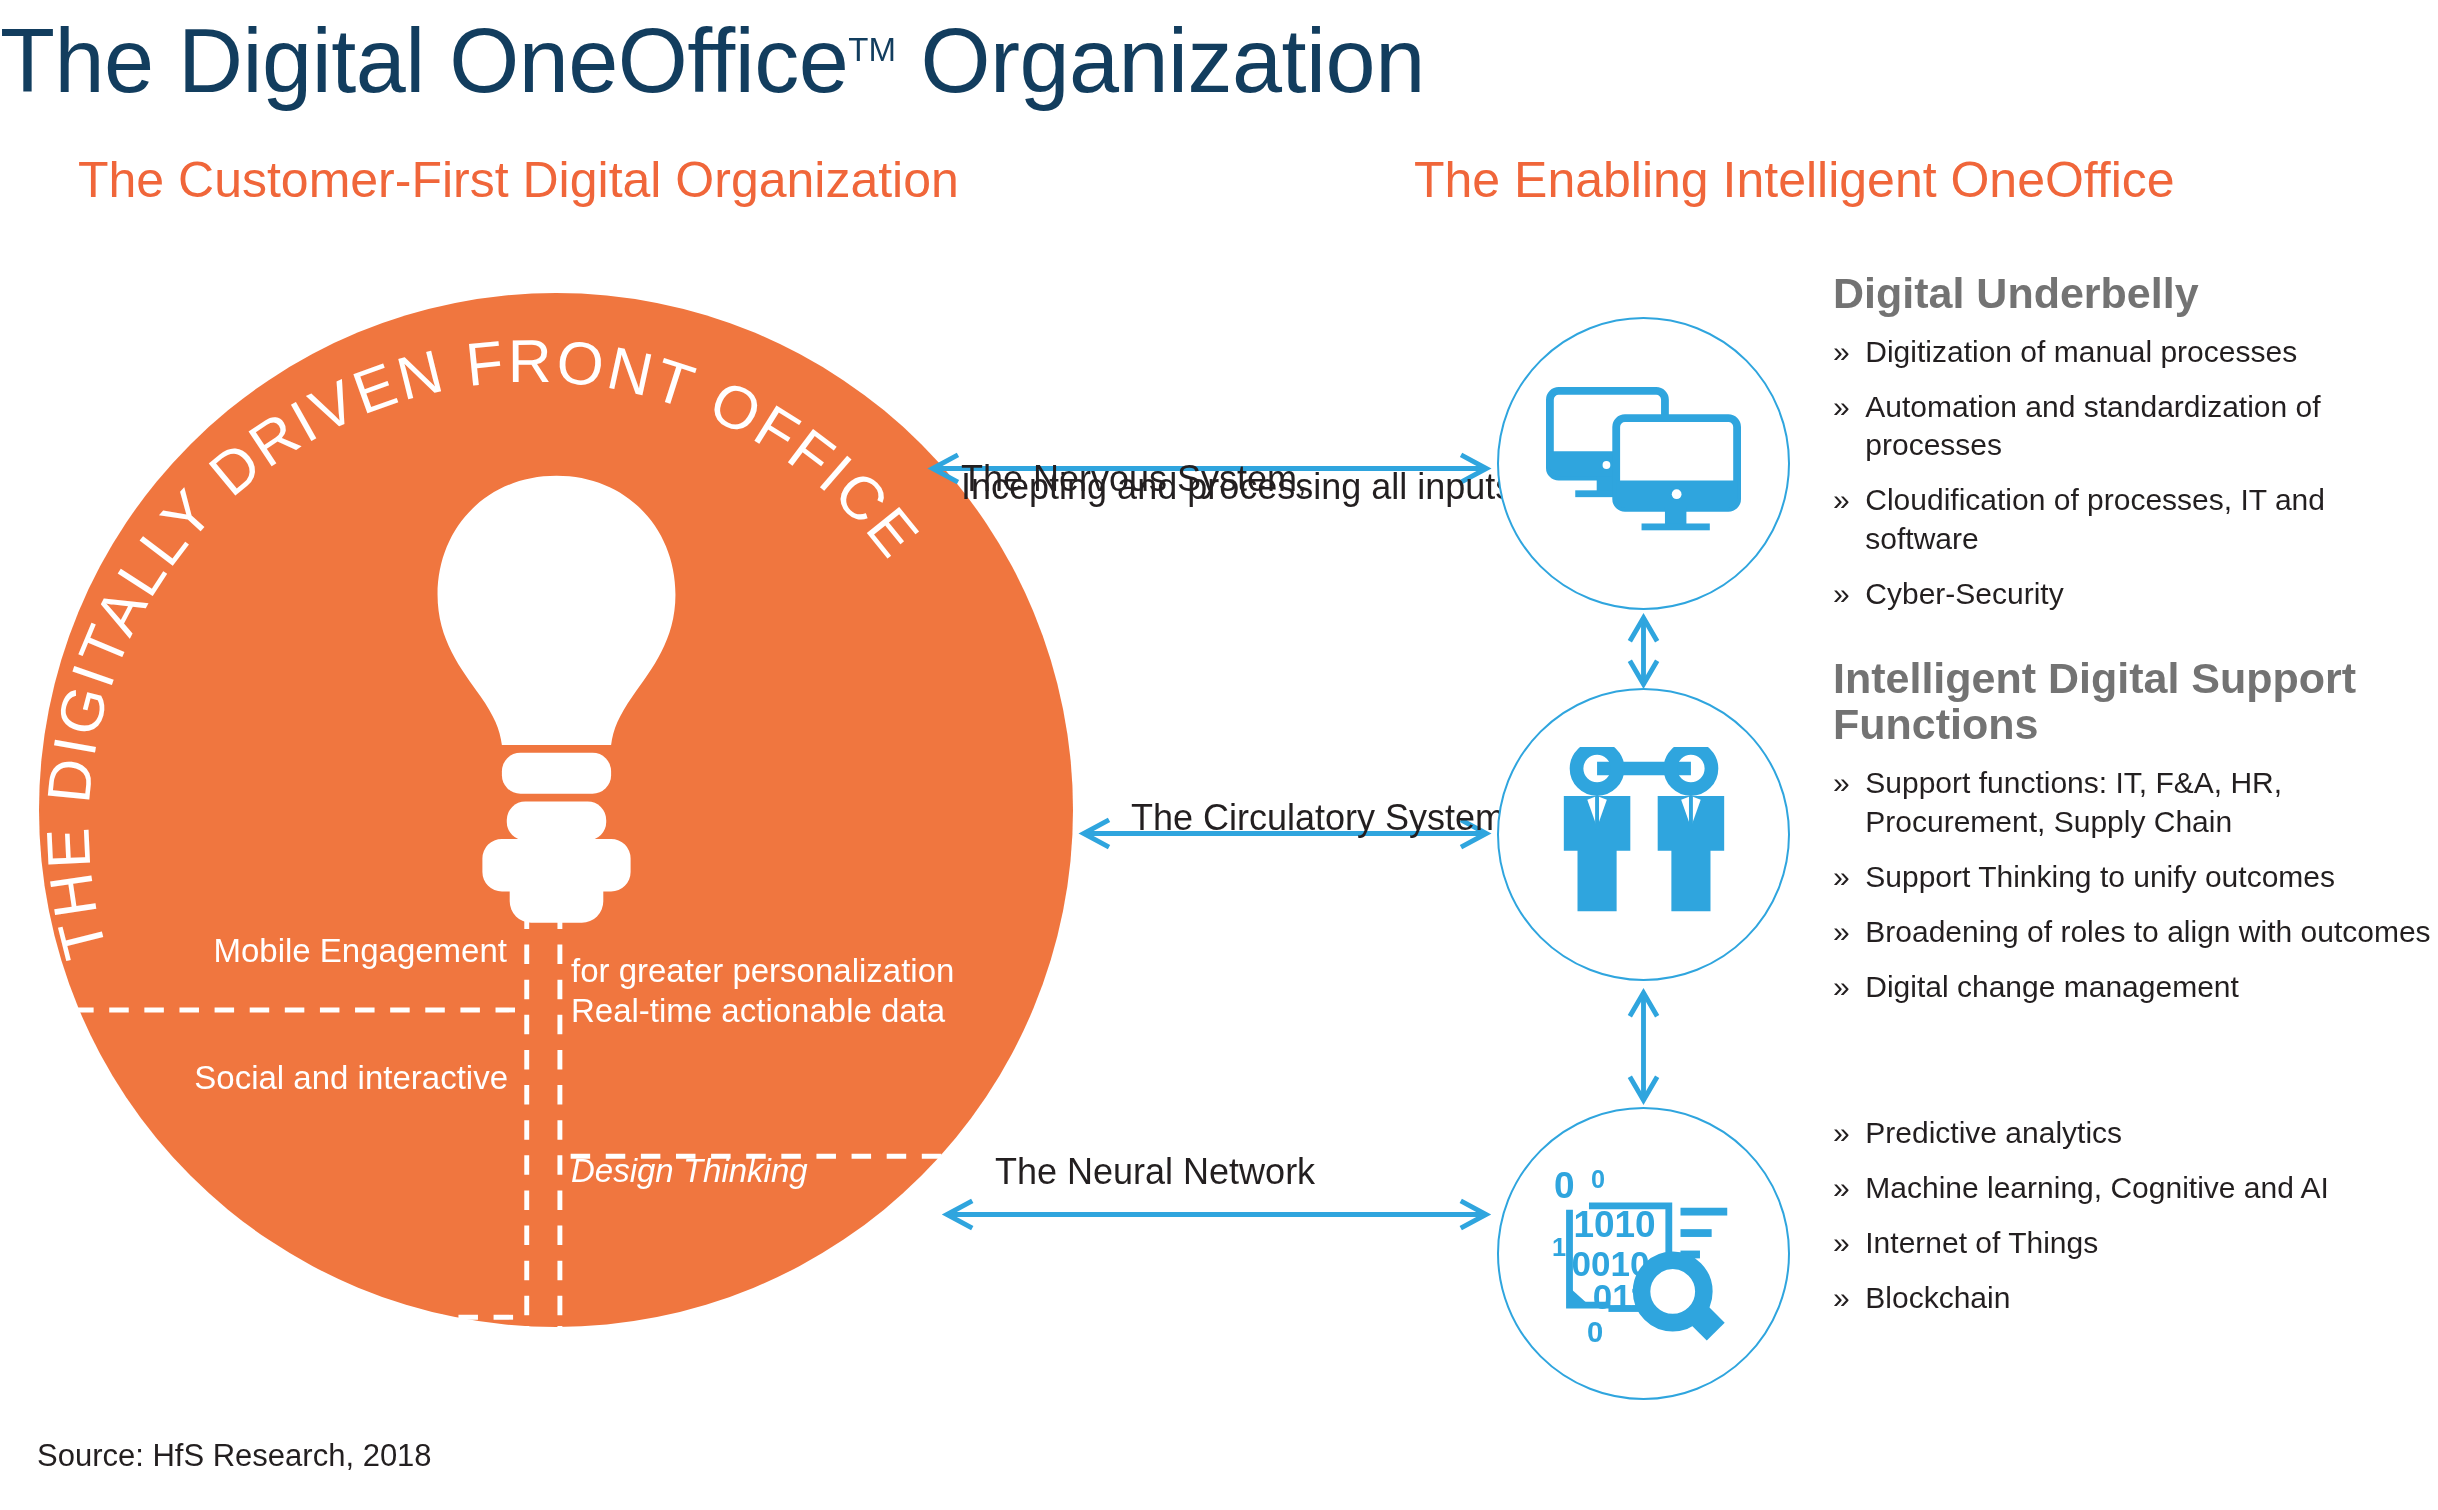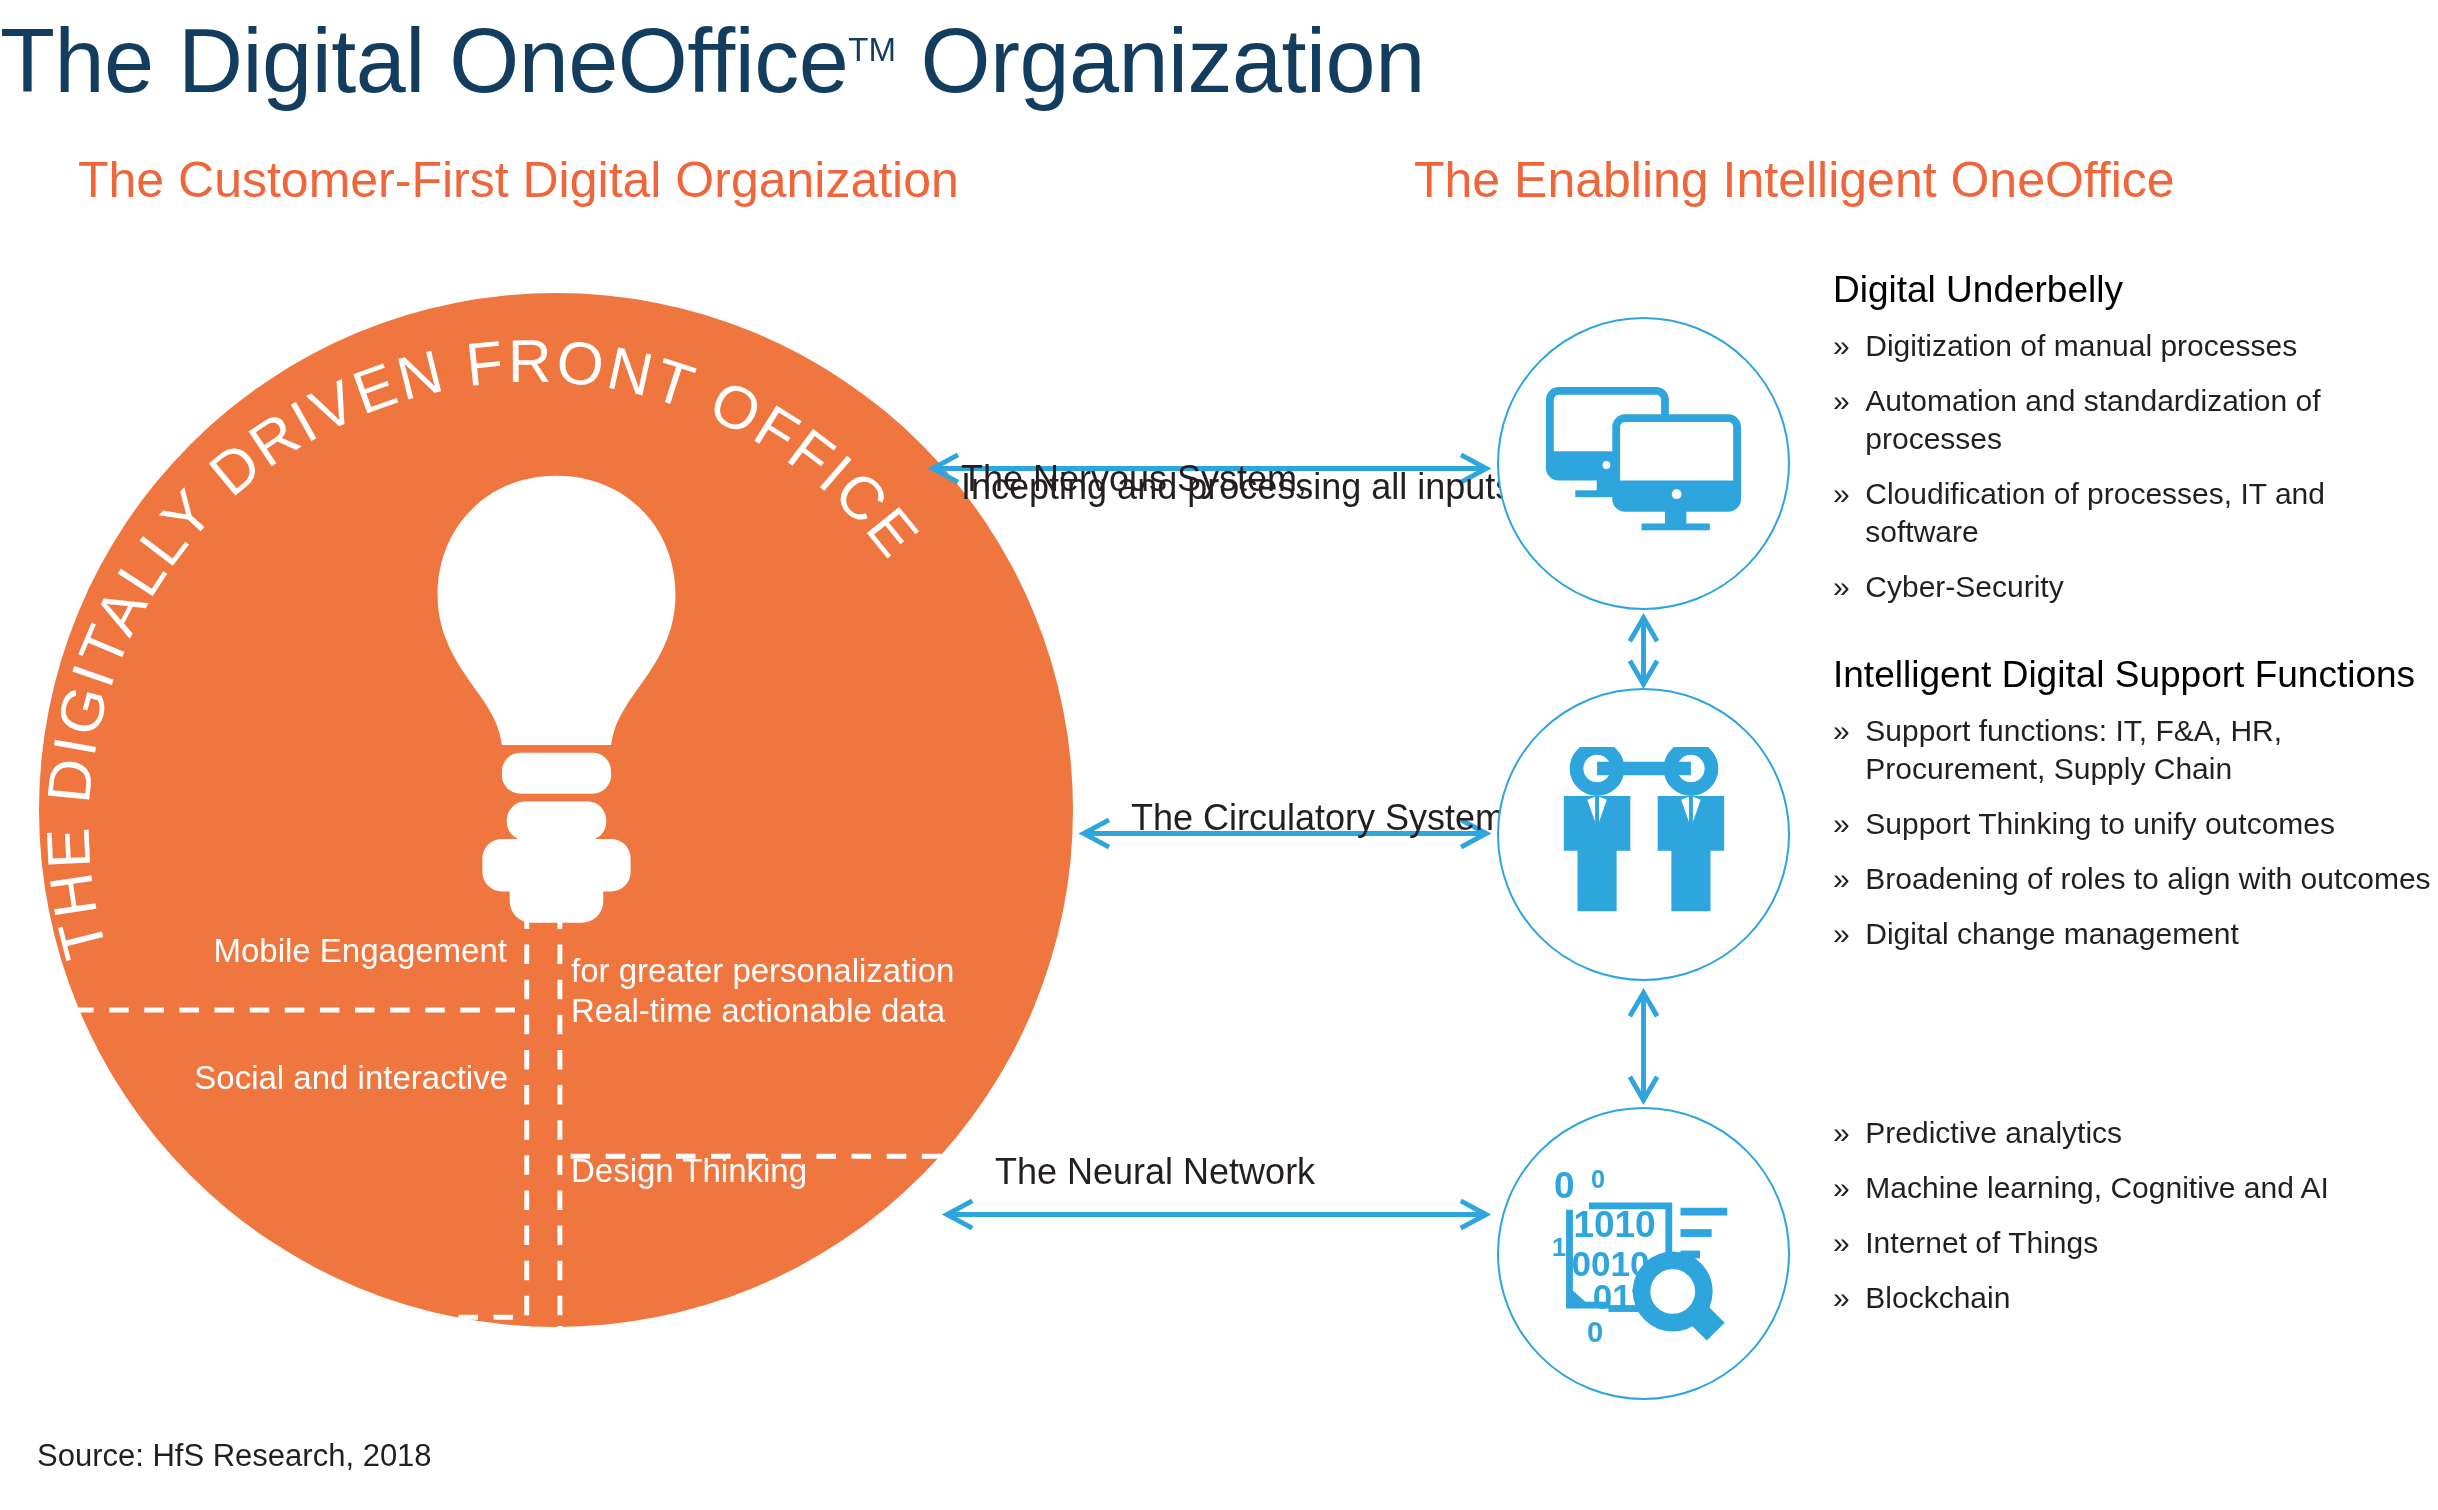--- a/index.html
+++ b/index.html
@@ -42,21 +42,21 @@
   
   #dashed-overlay{left:39px;top:293px;width:1034px;height:1034px;}
 
   .inner-label{
     color:#ffffff;font-size:33px;white-space:nowrap;line-height:1.2;
     font-weight:400;
   }
   #label-mobile{left:171px;top:931px;text-align:right;width:336px;}
   #label-social{left:137px;top:1058px;text-align:right;width:371px;}
   #label-realtime{left:571px;top:951px;width:458px;}
-  #label-design{left:571px;top:1151px;width:351px;}
+  #label-design{left:571px;top:1151px;width:351px;font-style:italic;}
 
   
   .harrow-label{
     color:#231F20;font-size:36px;white-space:nowrap;line-height:1.15;
   }
   #arrow1-label-top{left:961px;top:414px;margin-top:44px;}
   #arrow1-label-bot{left:961px;top:466px;}
   #arrow2-label{left:1131px;top:757px;margin-top:40px;}
   #arrow3-label{left:995px;top:1151px;}
 
@@ -66,21 +66,21 @@
     border:2.9px solid #2FA5DE;background:#ffffff;
     display:flex;align-items:center;justify-content:center;
     box-sizing:border-box;
   }
   #circle-underbelly{left:1497px;top:317px;}
   #circle-support{left:1497px;top:688px;}
   #circle-processes{left:1497px;top:1107px;}
 
   
   .sec-title{
-    color:#000000;font-size:37px;line-height:1.08;font-weight:400;
+    color:#737373;font-size:43px;line-height:1.08;font-weight:700;
     width:595px;
   }
   .bullets{width:605px;}
   .bullet{
     display:flex;align-items:flex-start;
     color:#231F20;font-size:30px;line-height:1.28;margin-top:16.6px;
   }
   .bullet .chev{
     color:#231F20;margin-right:15.6px;flex:0 0 auto;font-size:30px;line-height:1.28;
   }

